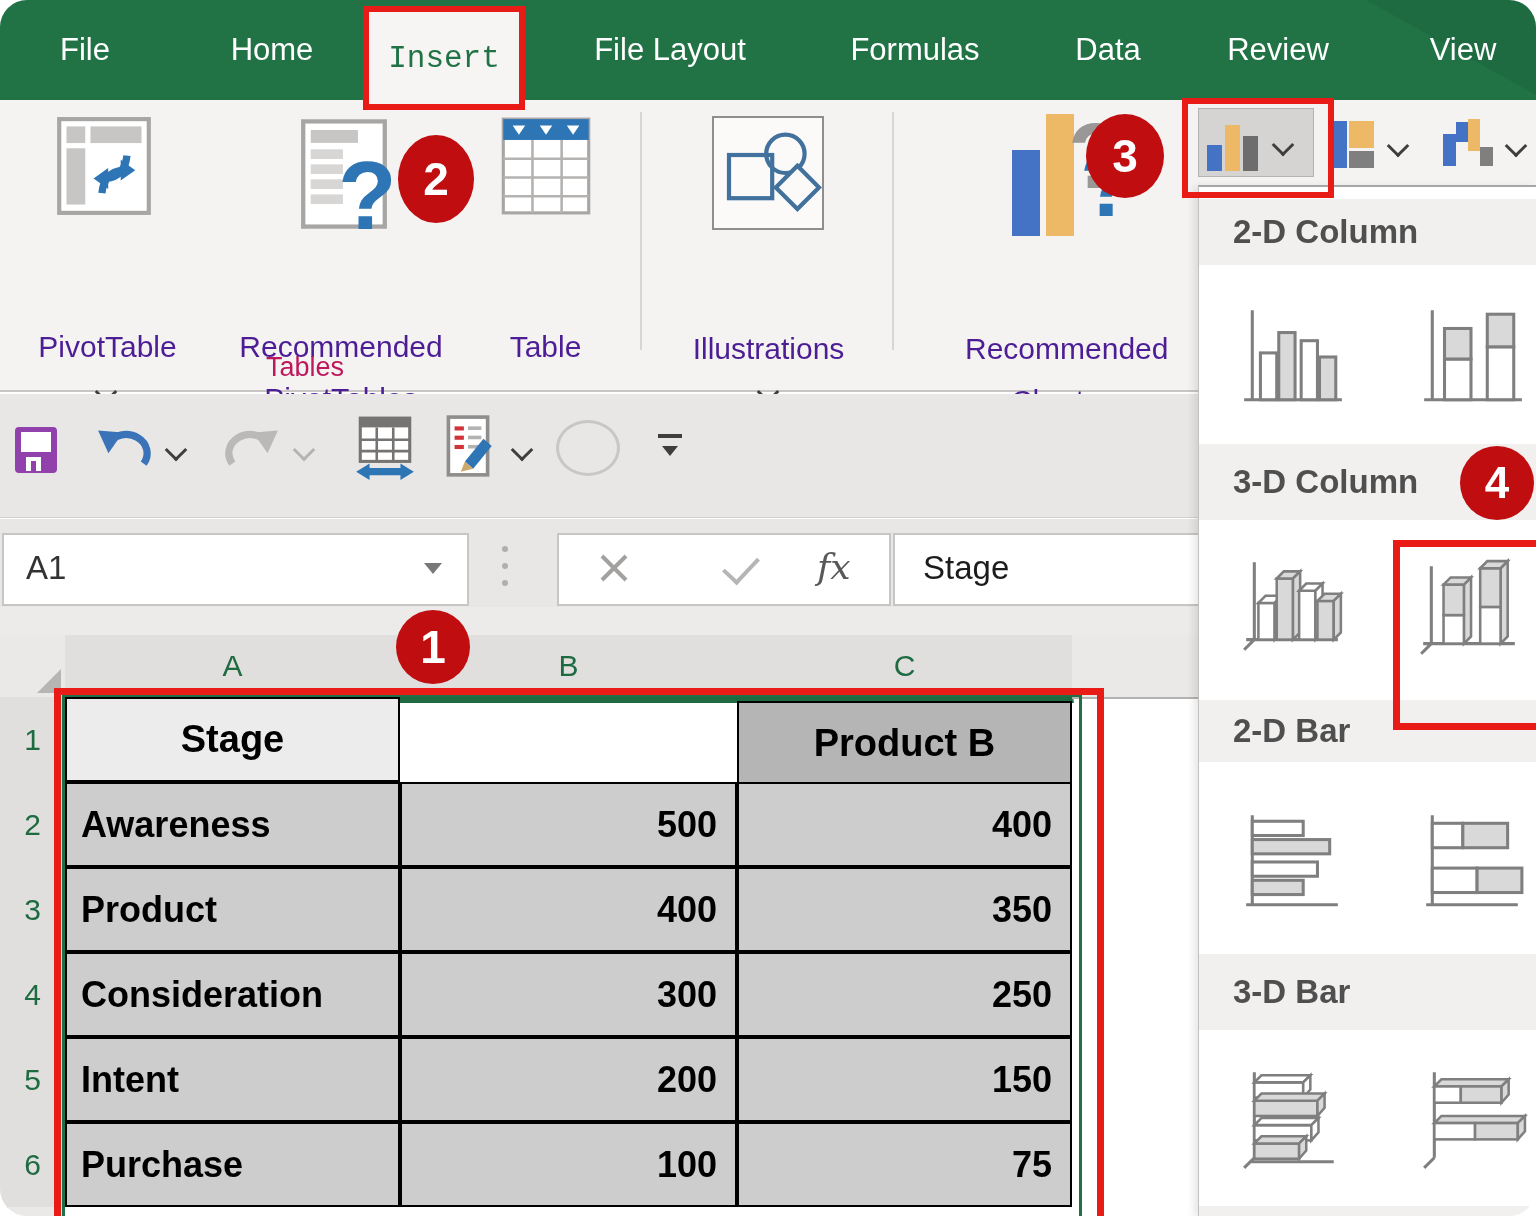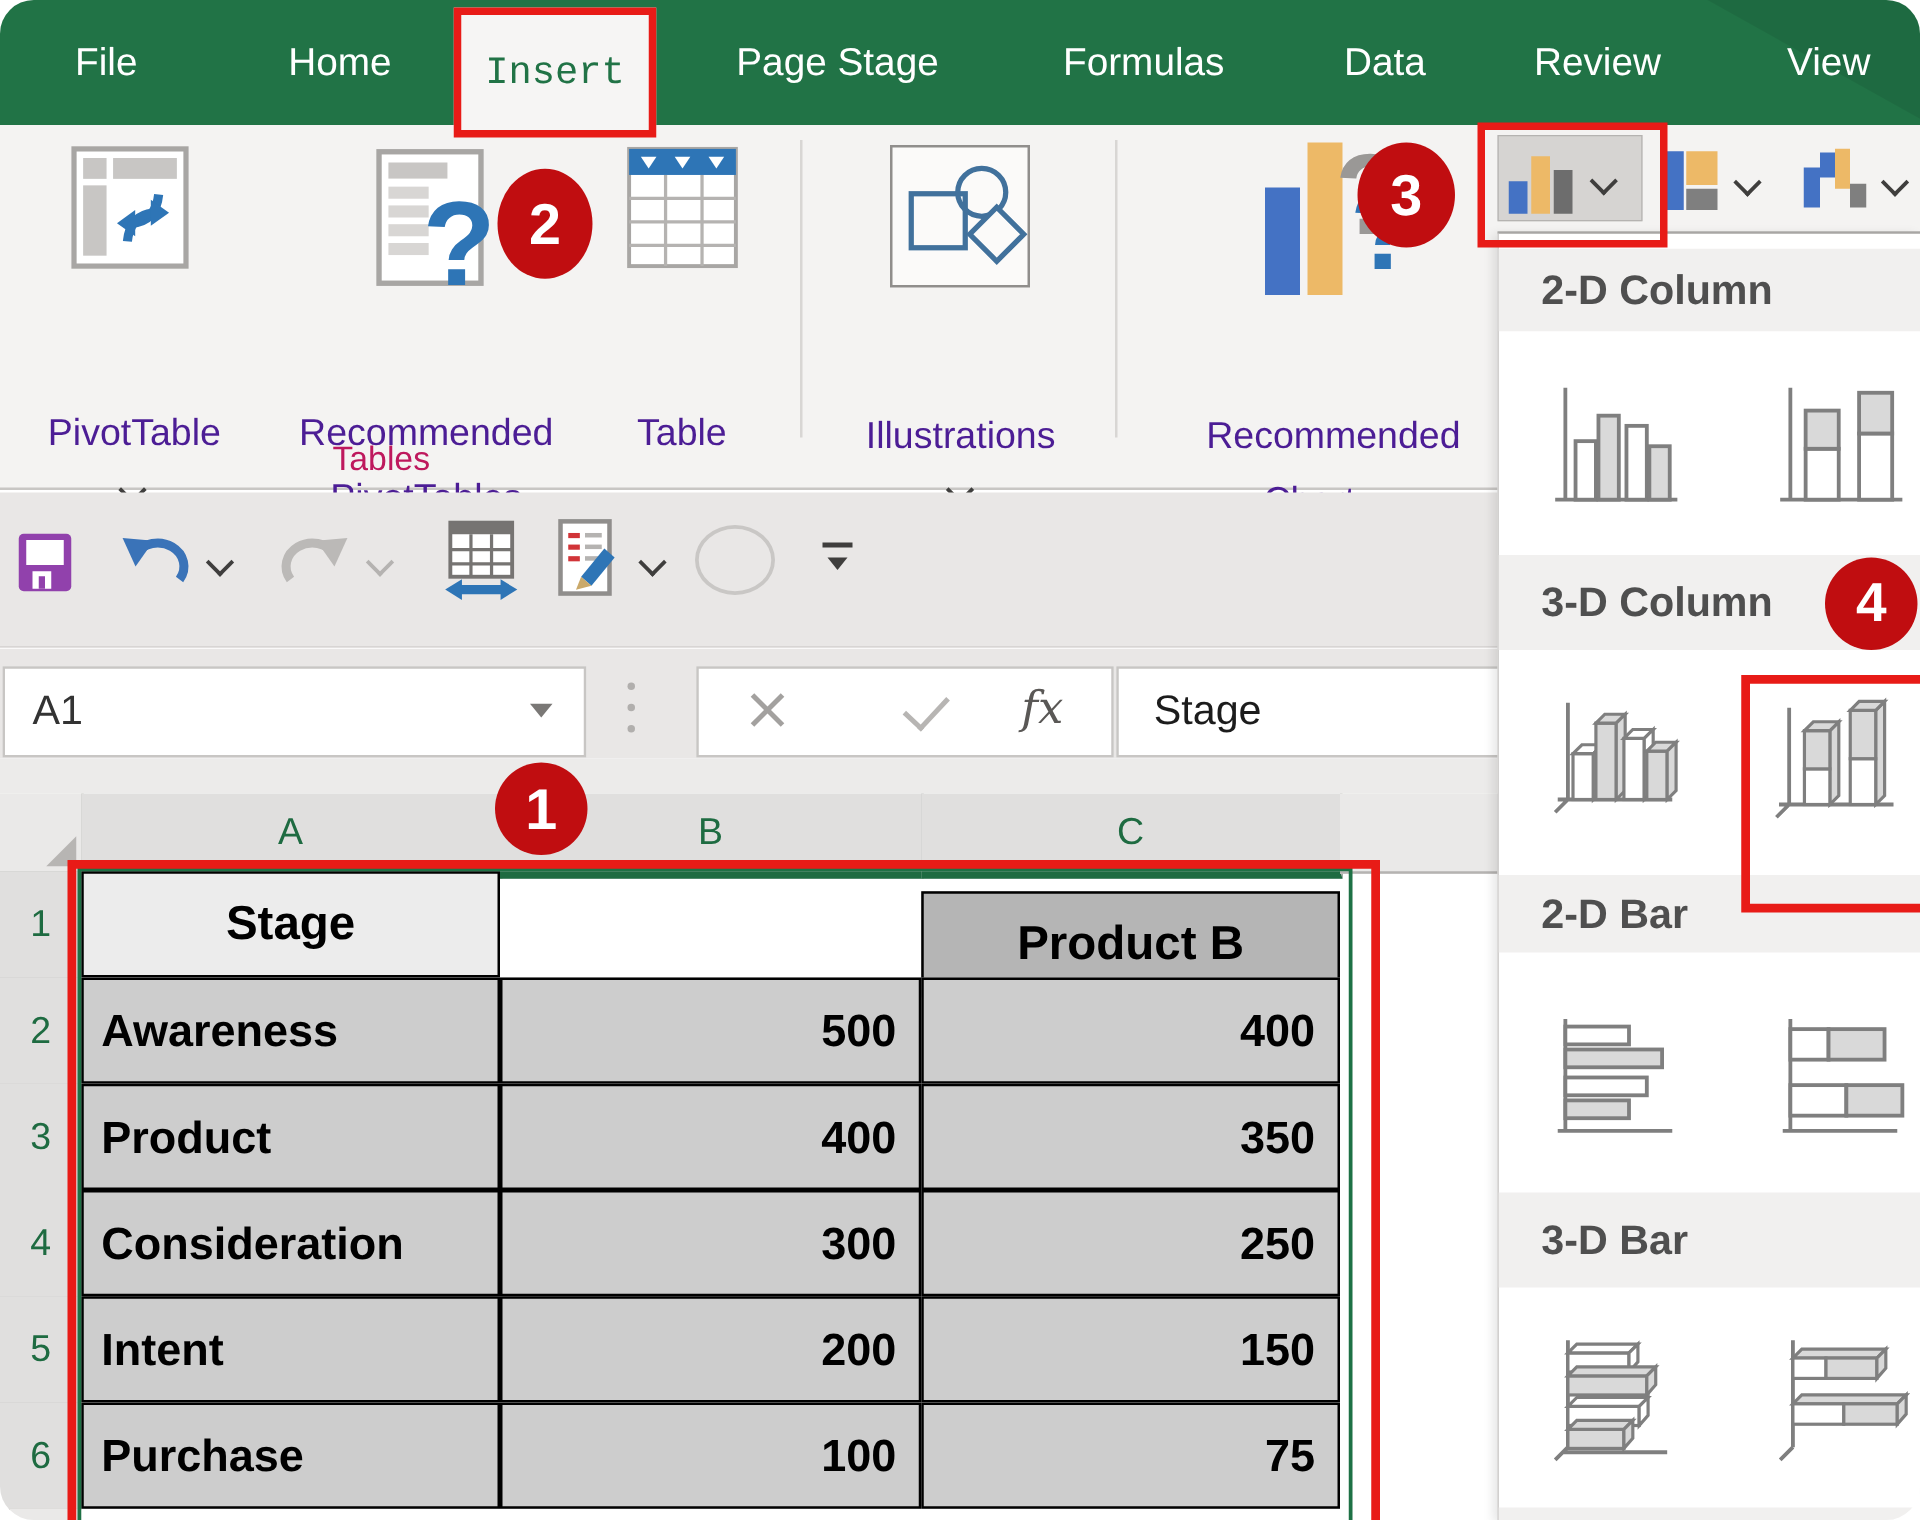--- a/index.html
+++ b/index.html
@@ -72,21 +72,21 @@
 </style>
 </head>
 <body>
 
 <div id="screen">
 
   <div class="abs tabbar">
     <div class="deco"></div>
     <span class="tab" style="left:85px">File</span>
     <span class="tab" style="left:272px">Home</span>
-    <span class="tab" style="left:670px">Page Stage</span>
+    <span class="tab" style="left:670px">File Layout</span>
     <span class="tab" style="left:915px">Formulas</span>
     <span class="tab" style="left:1108px">Data</span>
     <span class="tab" style="left:1278px">Review</span>
     <span class="tab" style="left:1463px">View</span>
   </div>
   <div class="tab-active-box">
     <span>Insert</span>
   </div>
 
   <div class="abs ribbon">
@@ -263,21 +263,21 @@
 
     <div class="rhead" style="top:90px">1</div>
     <div class="rhead" style="top:175px">2</div>
     <div class="rhead" style="top:260px">3</div>
     <div class="rhead" style="top:345px">4</div>
     <div class="rhead" style="top:430px">5</div>
     <div class="rhead" style="top:515px">6</div>
     <div class="abs" style="left:0;top:600px;width:65px;height:9px;background:#eae9e8"></div>
 
     <div class="cell hd" style="left:65px;top:90px;width:335px;height:85px;background:#ececec">Stage</div>
-    <div class="cell hd" style="left:737px;top:106px;width:335px;height:85px;background:#b5b5b5">Product B</div>
+    <div class="cell hd" style="left:737px;top:94px;width:335px;height:85px;background:#b5b5b5">Product B</div>
 
     <div class="cell tx" style="left:65px;top:175px;width:335px;height:85px;background:#cdcdcd">Awareness</div>
     <div class="cell num" style="left:400px;top:175px;width:337px;height:85px;background:#cdcdcd">500</div>
     <div class="cell num" style="left:737px;top:175px;width:335px;height:85px;background:#cdcdcd">400</div>
 
     <div class="cell tx" style="left:65px;top:260px;width:335px;height:85px;background:#cdcdcd">Product</div>
     <div class="cell num" style="left:400px;top:260px;width:337px;height:85px;background:#cdcdcd">400</div>
     <div class="cell num" style="left:737px;top:260px;width:335px;height:85px;background:#cdcdcd">350</div>
 
     <div class="cell tx" style="left:65px;top:345px;width:335px;height:85px;background:#cdcdcd">Consideration</div>

